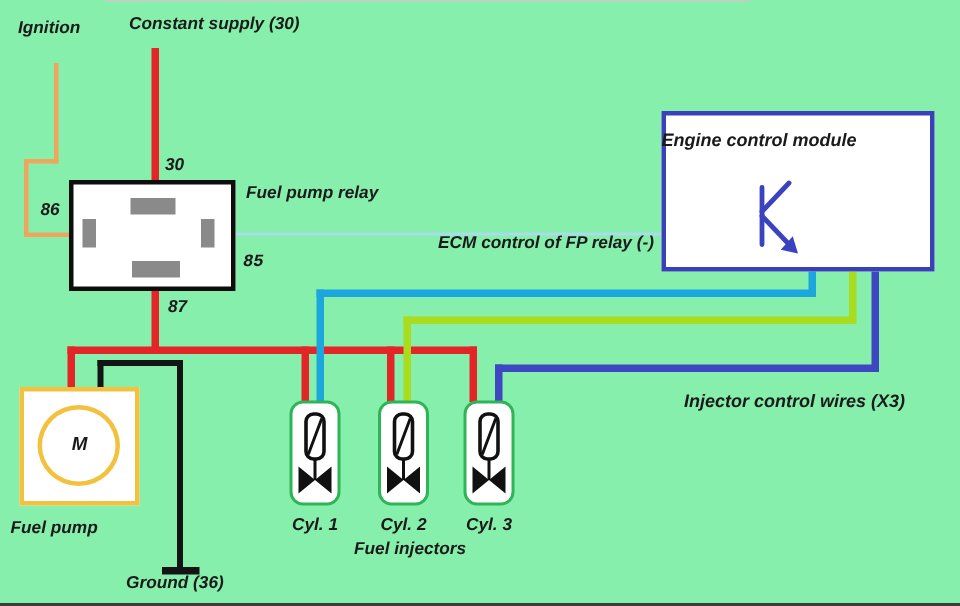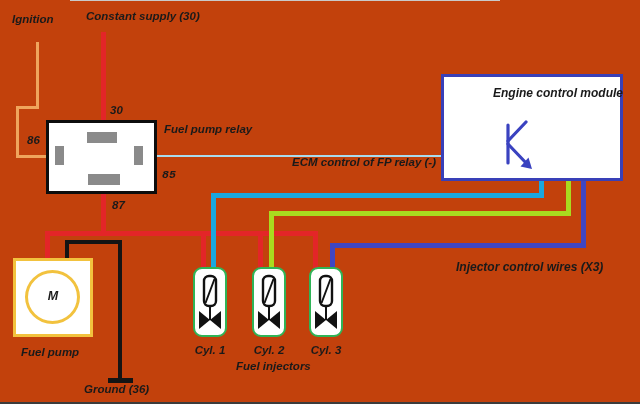--- a/index.html
+++ b/index.html
@@ -1,17 +1,17 @@
 <!DOCTYPE html>
 <html style="--red-wire: #E32528; --orange-wire: #F0A55C; --cyan-wire: #1BA7DE; --green-wire: #A9DB1F; --blue-wire: #3F46C2; --pale-blue-wire: #A9DCEE; --black-wire: #141414; --ecm-border: #3940B8; --transistor-blue: #3A42C0; --pump-border: #F2C23E; --injector-border: #2FB457; --pin-gray: #8a8a8a;"><head>
 <meta charset="utf-8">
 <style>
   html,body{margin:0;padding:0;background:#fff;}
   #canvas{
-    position:relative;width:640px;height:404px;background:#c2410c;overflow:hidden;
+    position:relative;width:640px;height:404px;background:#86efac;overflow:hidden;
     font-family:"Liberation Sans",sans-serif;
   }
   .lbl{
     position:absolute;font-weight:bold;font-style:italic;color:#1a1a1a;
     font-size:11.5px;white-space:nowrap;line-height:15px;
   }
   .wire{position:absolute;}
   .w-red{background:var(--red-wire);}
   .w-orange{background:var(--orange-wire);}
   .w-black{background:var(--black-wire);}
@@ -122,23 +122,23 @@
   <div class="lbl" style="left:12px;top:12px;">
     <div>Ignition</div>
   </div>
   <div class="lbl" style="left:86px;top:9px;text-align:center;">Constant supply (30)</div>
   <div class="lbl" style="left:164px;top:122px;">Fuel pump relay</div>
   <div class="lbl" style="left:110px;top:103px;">30</div>
   <div class="lbl" style="left:27px;top:133px;">86</div>
   <div class="lbl" style="left:162px;top:167px;font-family:Liberation Mono, monospace;">85</div>
   <div class="lbl" style="left:112px;top:198px;">87</div>
   <div class="lbl" style="left:292px;top:137px;margin-top:18px;">ECM control of FP relay (-)</div>
-  <div class="lbl" style="left:441px;top:86px;width:182px;text-align:right;font-size:12px;">Engine control module</div>
+  <div class="lbl" style="left:441px;top:86px;width:182px;text-align:left;font-size:12px;">Engine control module</div>
   <div class="lbl" style="left:456px;top:260px;font-size:12px;">Injector control wires (X3)</div>
   <div class="lbl cyl-lbl" style="left:193px;top:343px;">Cyl. 1</div>
   <div class="lbl cyl-lbl" style="left:252px;top:343px;">Cyl. 2</div>
   <div class="lbl cyl-lbl" style="left:309px;top:343px;text-align:center;">Cyl. 3</div>
   <div class="lbl" style="left:236px;top:359px;">Fuel injectors</div>
-  <div class="lbl" style="left:21px;top:345px;">Fuel pump</div>
+  <div class="lbl" style="left:7px;top:345px;">Fuel pump</div>
   <div class="lbl" style="left:84px;top:382px;">Ground (36)</div>
   <div class="lbl" style="left:27px;top:289px;width:52px;text-align:center;font-size:12.5px;">M</div>
 
 </div>
 
 </body></html>

